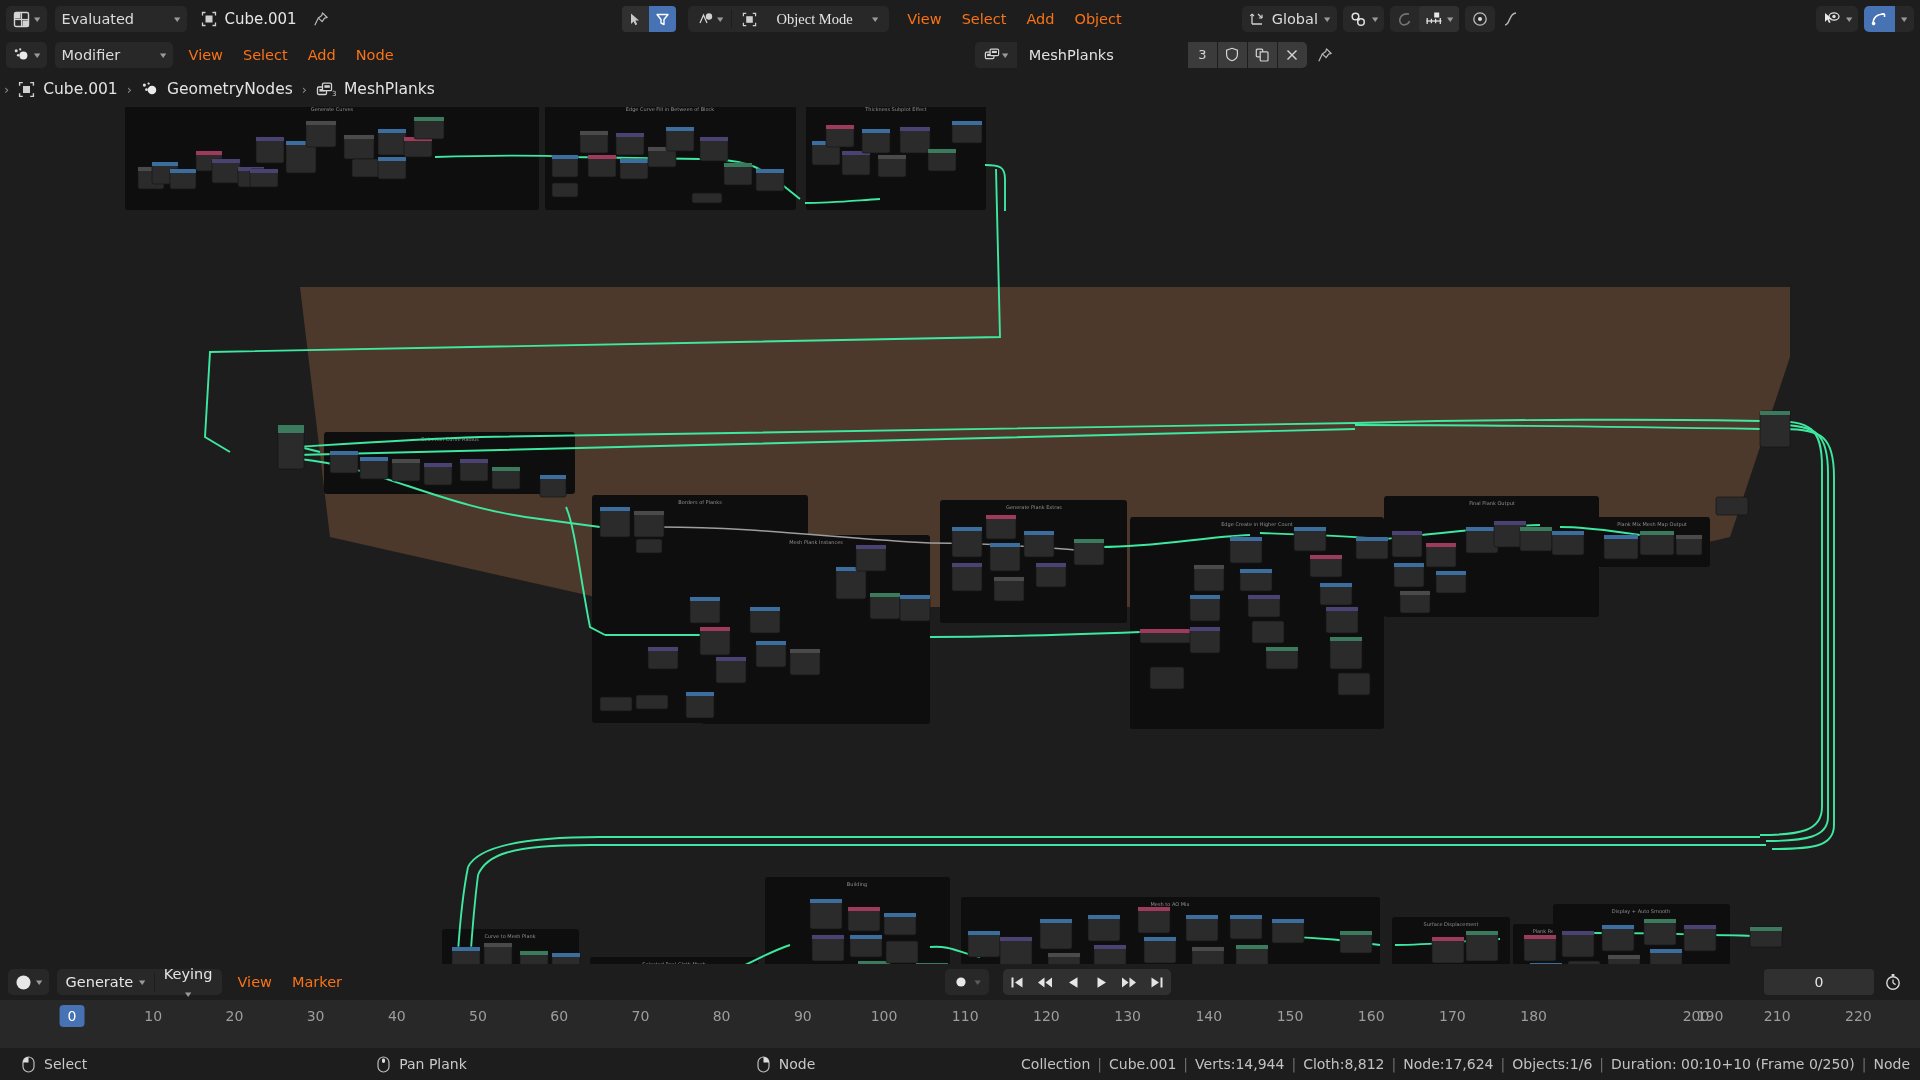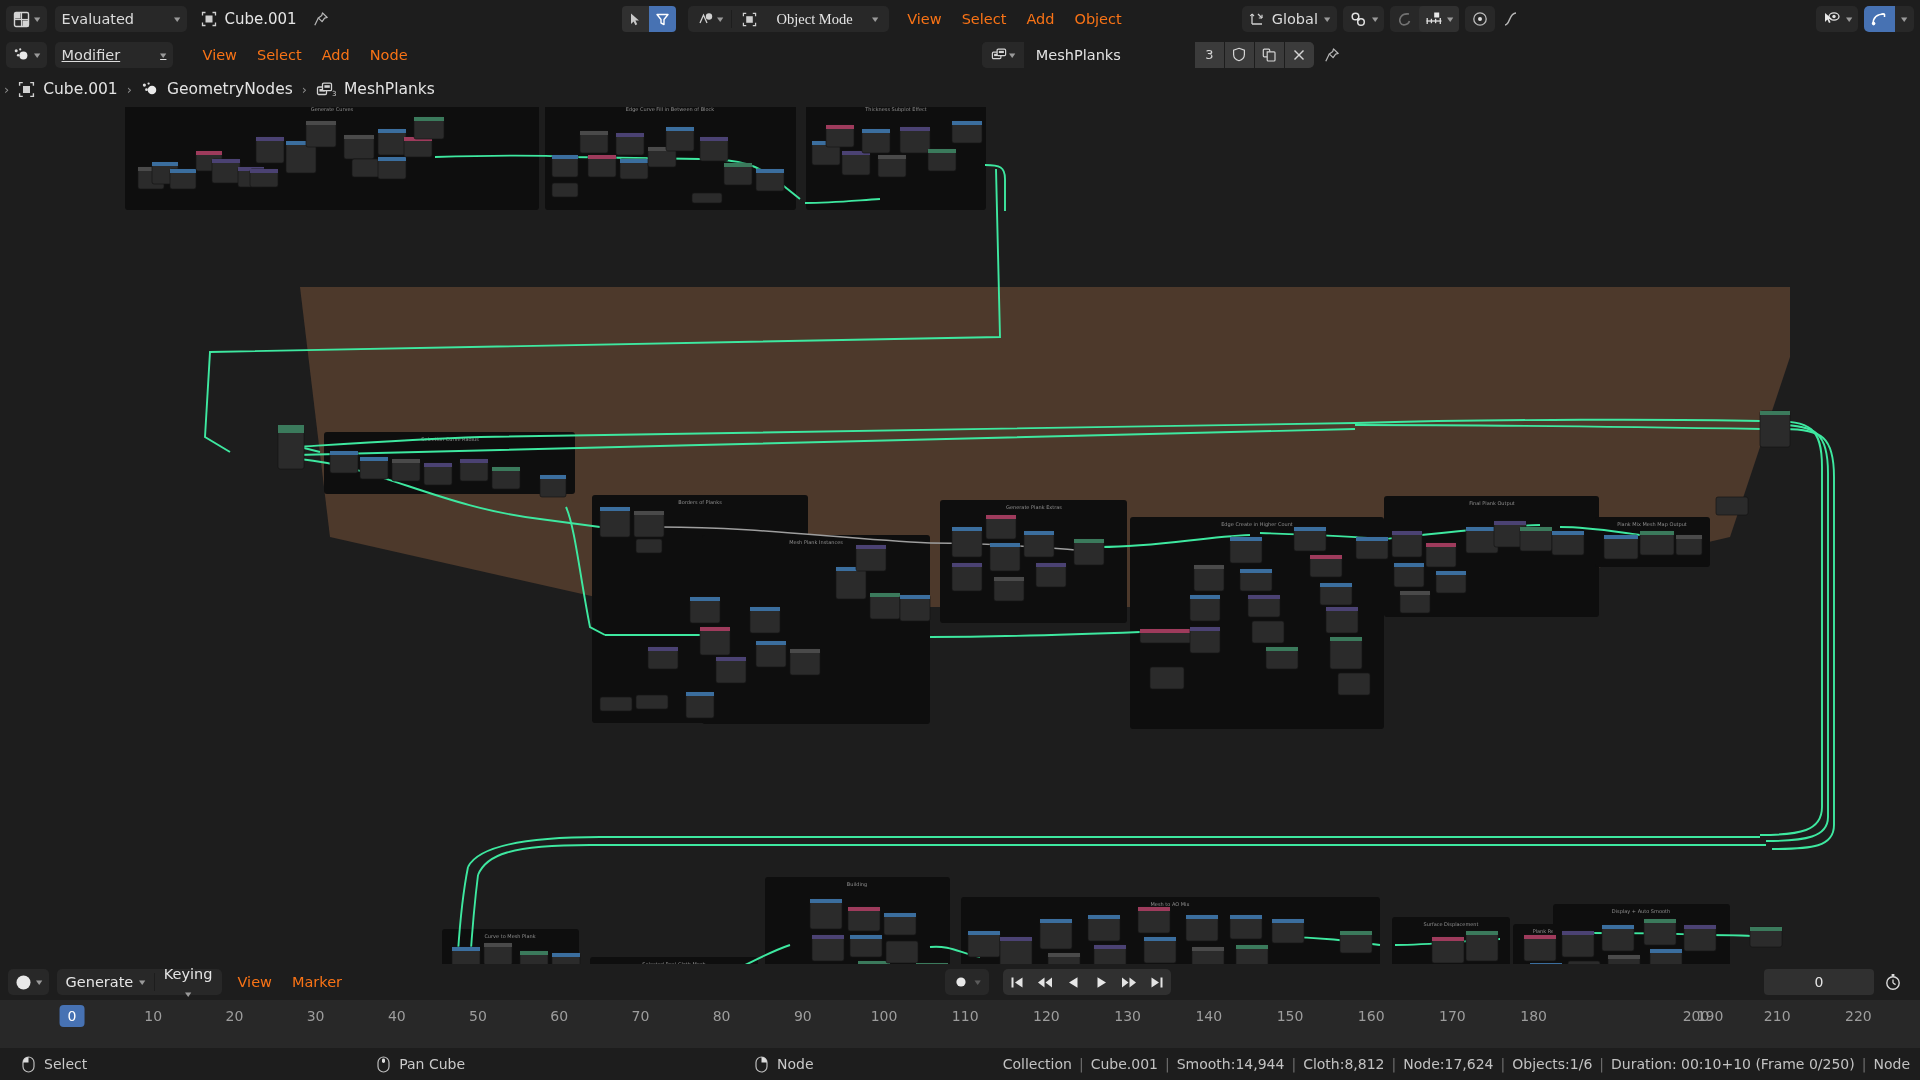--- a/index.html
+++ b/index.html
@@ -309,21 +309,21 @@
       <svg class="ic" width="17" height="15" viewBox="0 0 17 15">
         <circle cx="3.2" cy="3.8" r="1.5" fill="#dcdcdc"></circle>
         <circle cx="7.2" cy="2.4" r="1.1" fill="#dcdcdc"></circle>
         <circle cx="5.2" cy="8.2" r="1.3" fill="#dcdcdc"></circle>
         <circle cx="10.4" cy="8.4" r="4" fill="#eaeaea"></circle>
       </svg>
     </span>
     <span class="chev">▾</span>
   </div>
 
-  <div class="btn-dark" style="min-width:118px;justify-content:space-between;margin-right:20px;text-decoration:underline;">
+  <div class="btn-dark" style="min-width:118px;justify-content:space-between;margin-right:6px;">
     <span>Modifier</span>
     <span class="chev">▾</span>
   </div>
 
   <div style="display:flex;align-items:center;">
     <div class="menu-item">View</div>
     <div class="menu-item">Select</div>
     <div class="menu-item">Add</div>
     <div class="menu-item">Node</div>
   </div>
@@ -1010,39 +1010,39 @@
     <span>Select</span>
   </div>
 
   <div class="mouse-hint" style="margin-left:290px;">
     <span>
       <svg class="ic" width="13" height="17" viewBox="0 0 13 17">
         <rect x="1" y="1" width="11" height="15" rx="5.5" fill="none" stroke="#bdbdbd" stroke-width="1.2"></rect>
         <rect x="5" y="2.4" width="3" height="4.6" rx="1.4" fill="#dddddd"></rect>
       </svg>
     </span>
-    <span>Pan Cube</span>
+    <span>Pan Plank</span>
   </div>
 
   <div class="mouse-hint" style="margin-left:290px;">
     <span>
       <svg class="ic" width="13" height="17" viewBox="0 0 13 17">
         <rect x="1" y="1" width="11" height="15" rx="5.5" fill="none" stroke="#bdbdbd" stroke-width="1.2"></rect>
         <path d="M12 6.5 V6 a5.5 5.5 0 0 0 -5.5 -5 V6.5 Z" fill="#dddddd"></path>
       </svg>
     </span>
     <span>Node</span>
   </div>
 
   <div class="stats" id="stats">
       <span>Collection</span>
       <span class="sep">|</span>
       <span>Cube.001</span>
       <span class="sep">|</span>
-      <span>Smooth:14,944</span>
+      <span>Verts:14,944</span>
       <span class="sep">|</span>
       <span>Cloth:8,812</span>
       <span class="sep">|</span>
       <span>Node:17,624</span>
       <span class="sep">|</span>
       <span>Objects:1/6</span>
       <span class="sep">|</span>
       <span>Duration: 00:10+10 (Frame 0/250)</span>
       <span class="sep">|</span>
       <span>Node</span>

